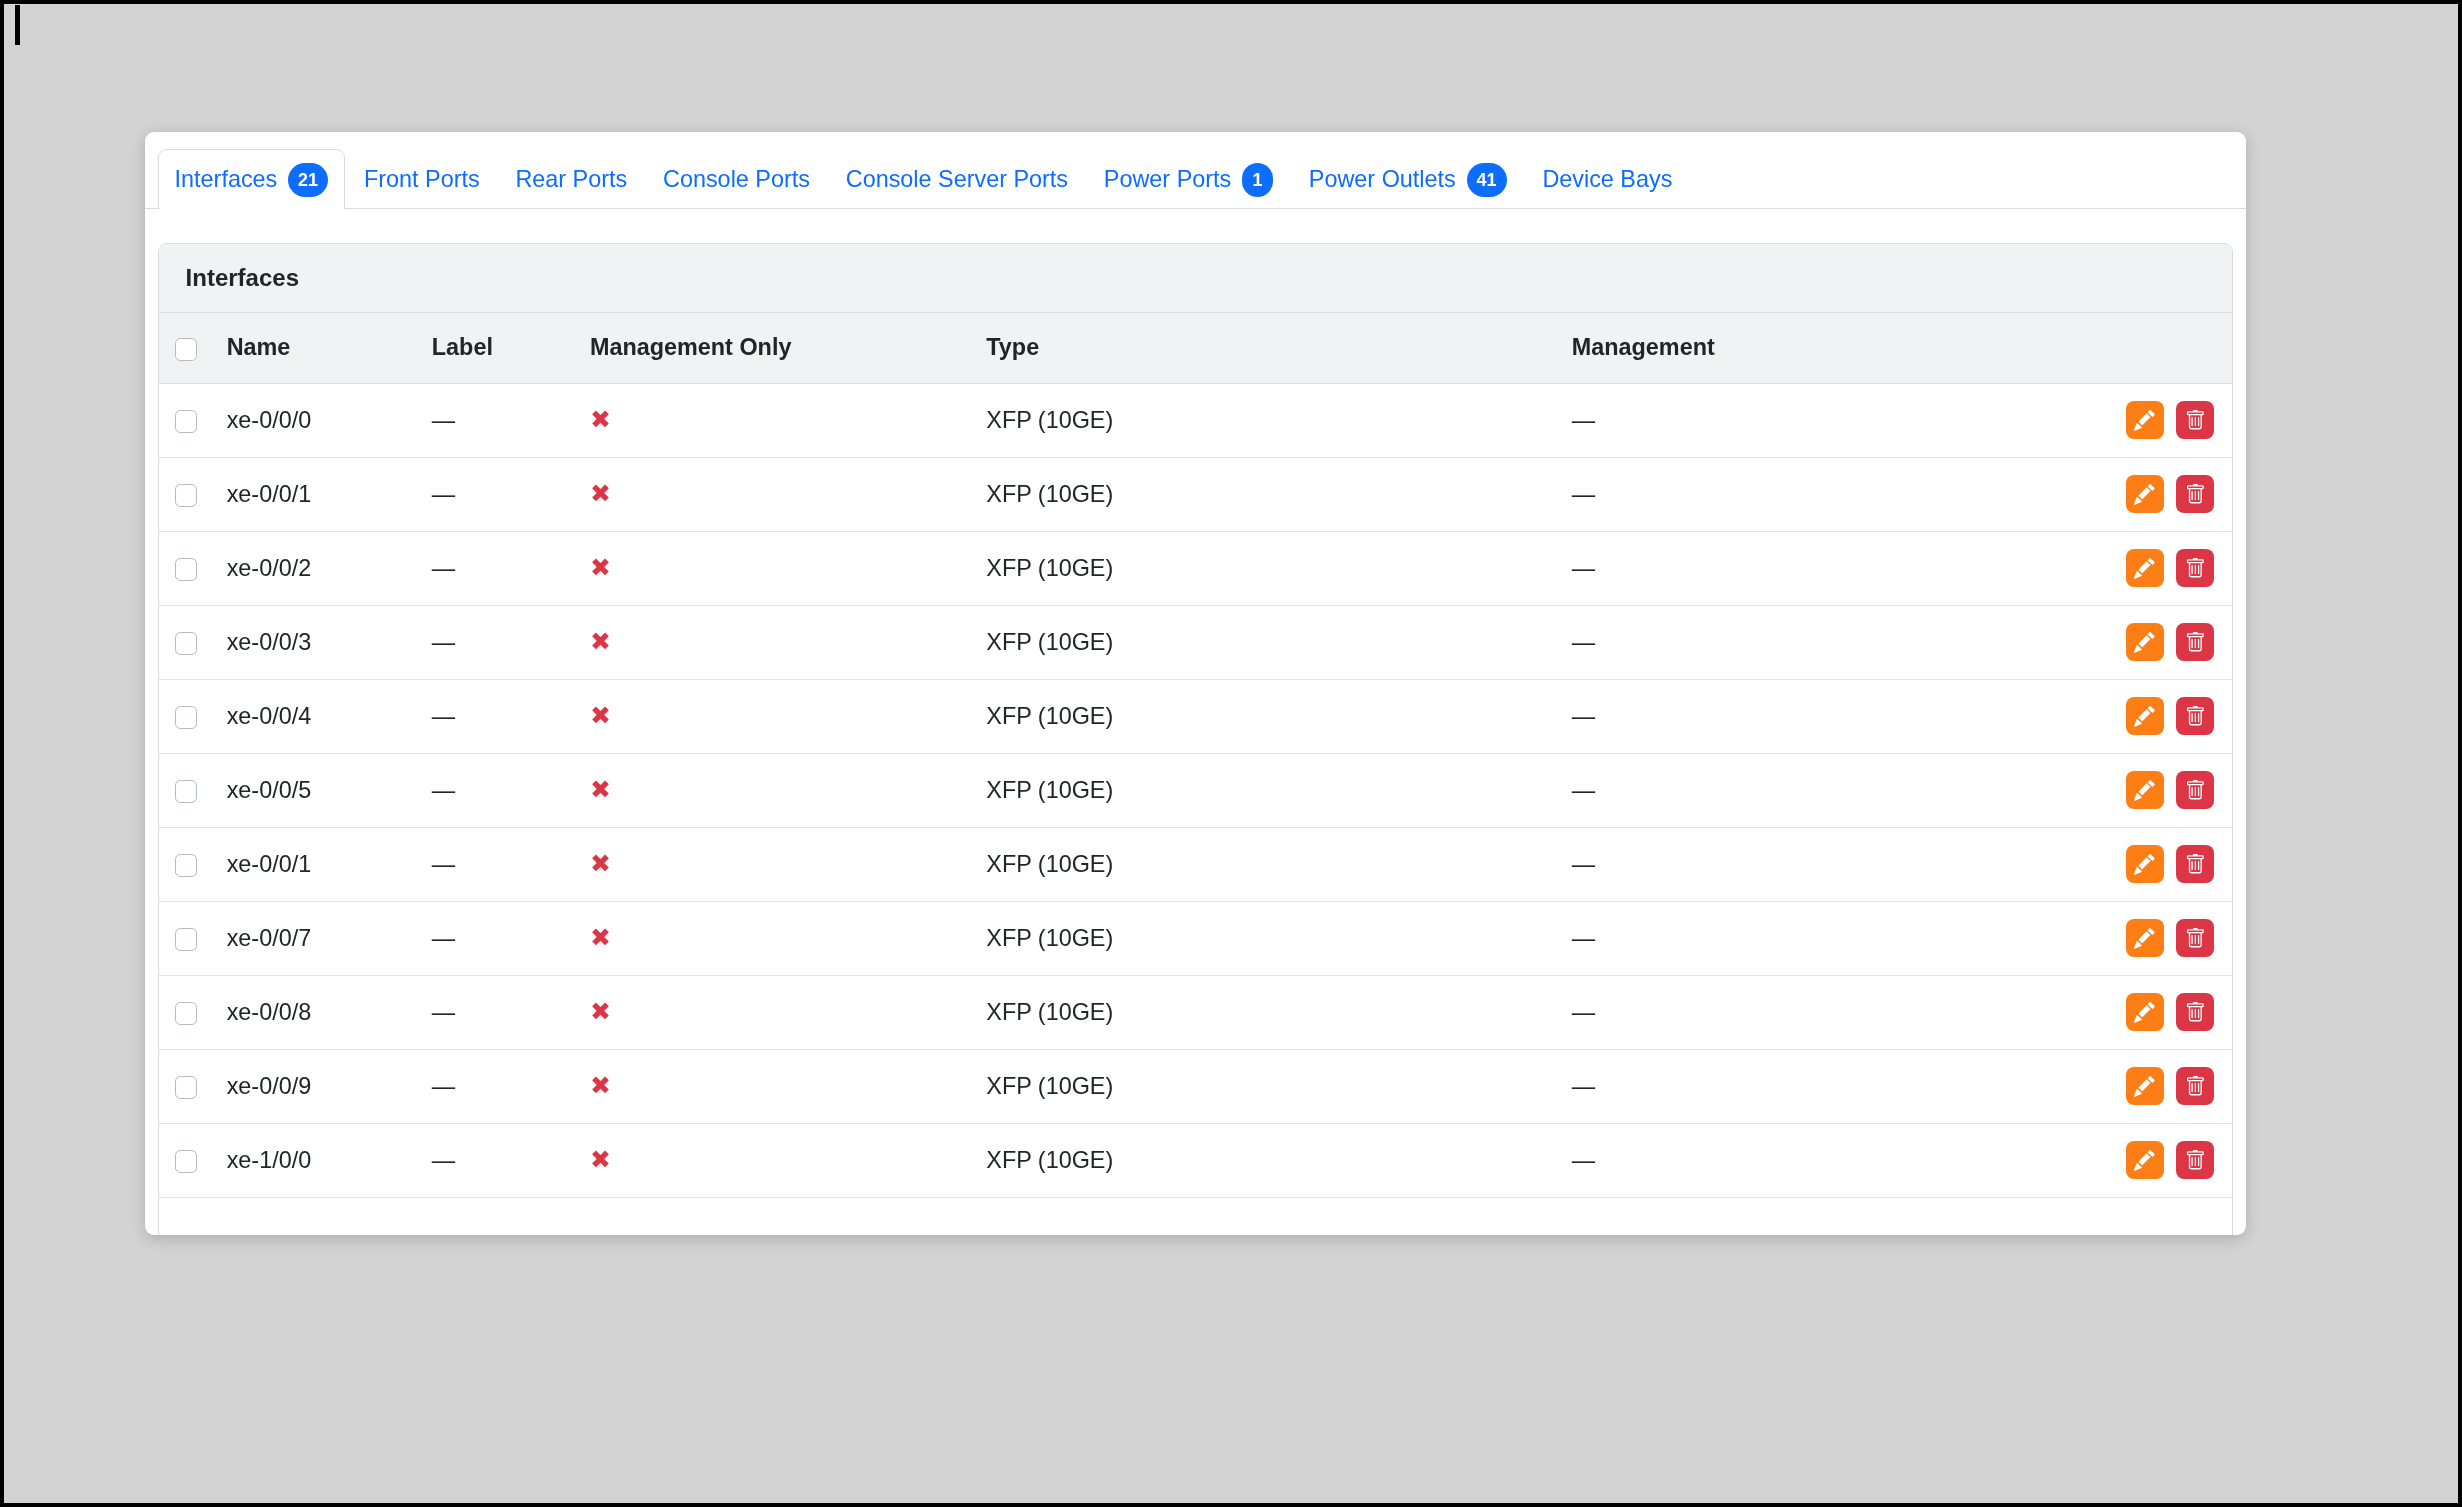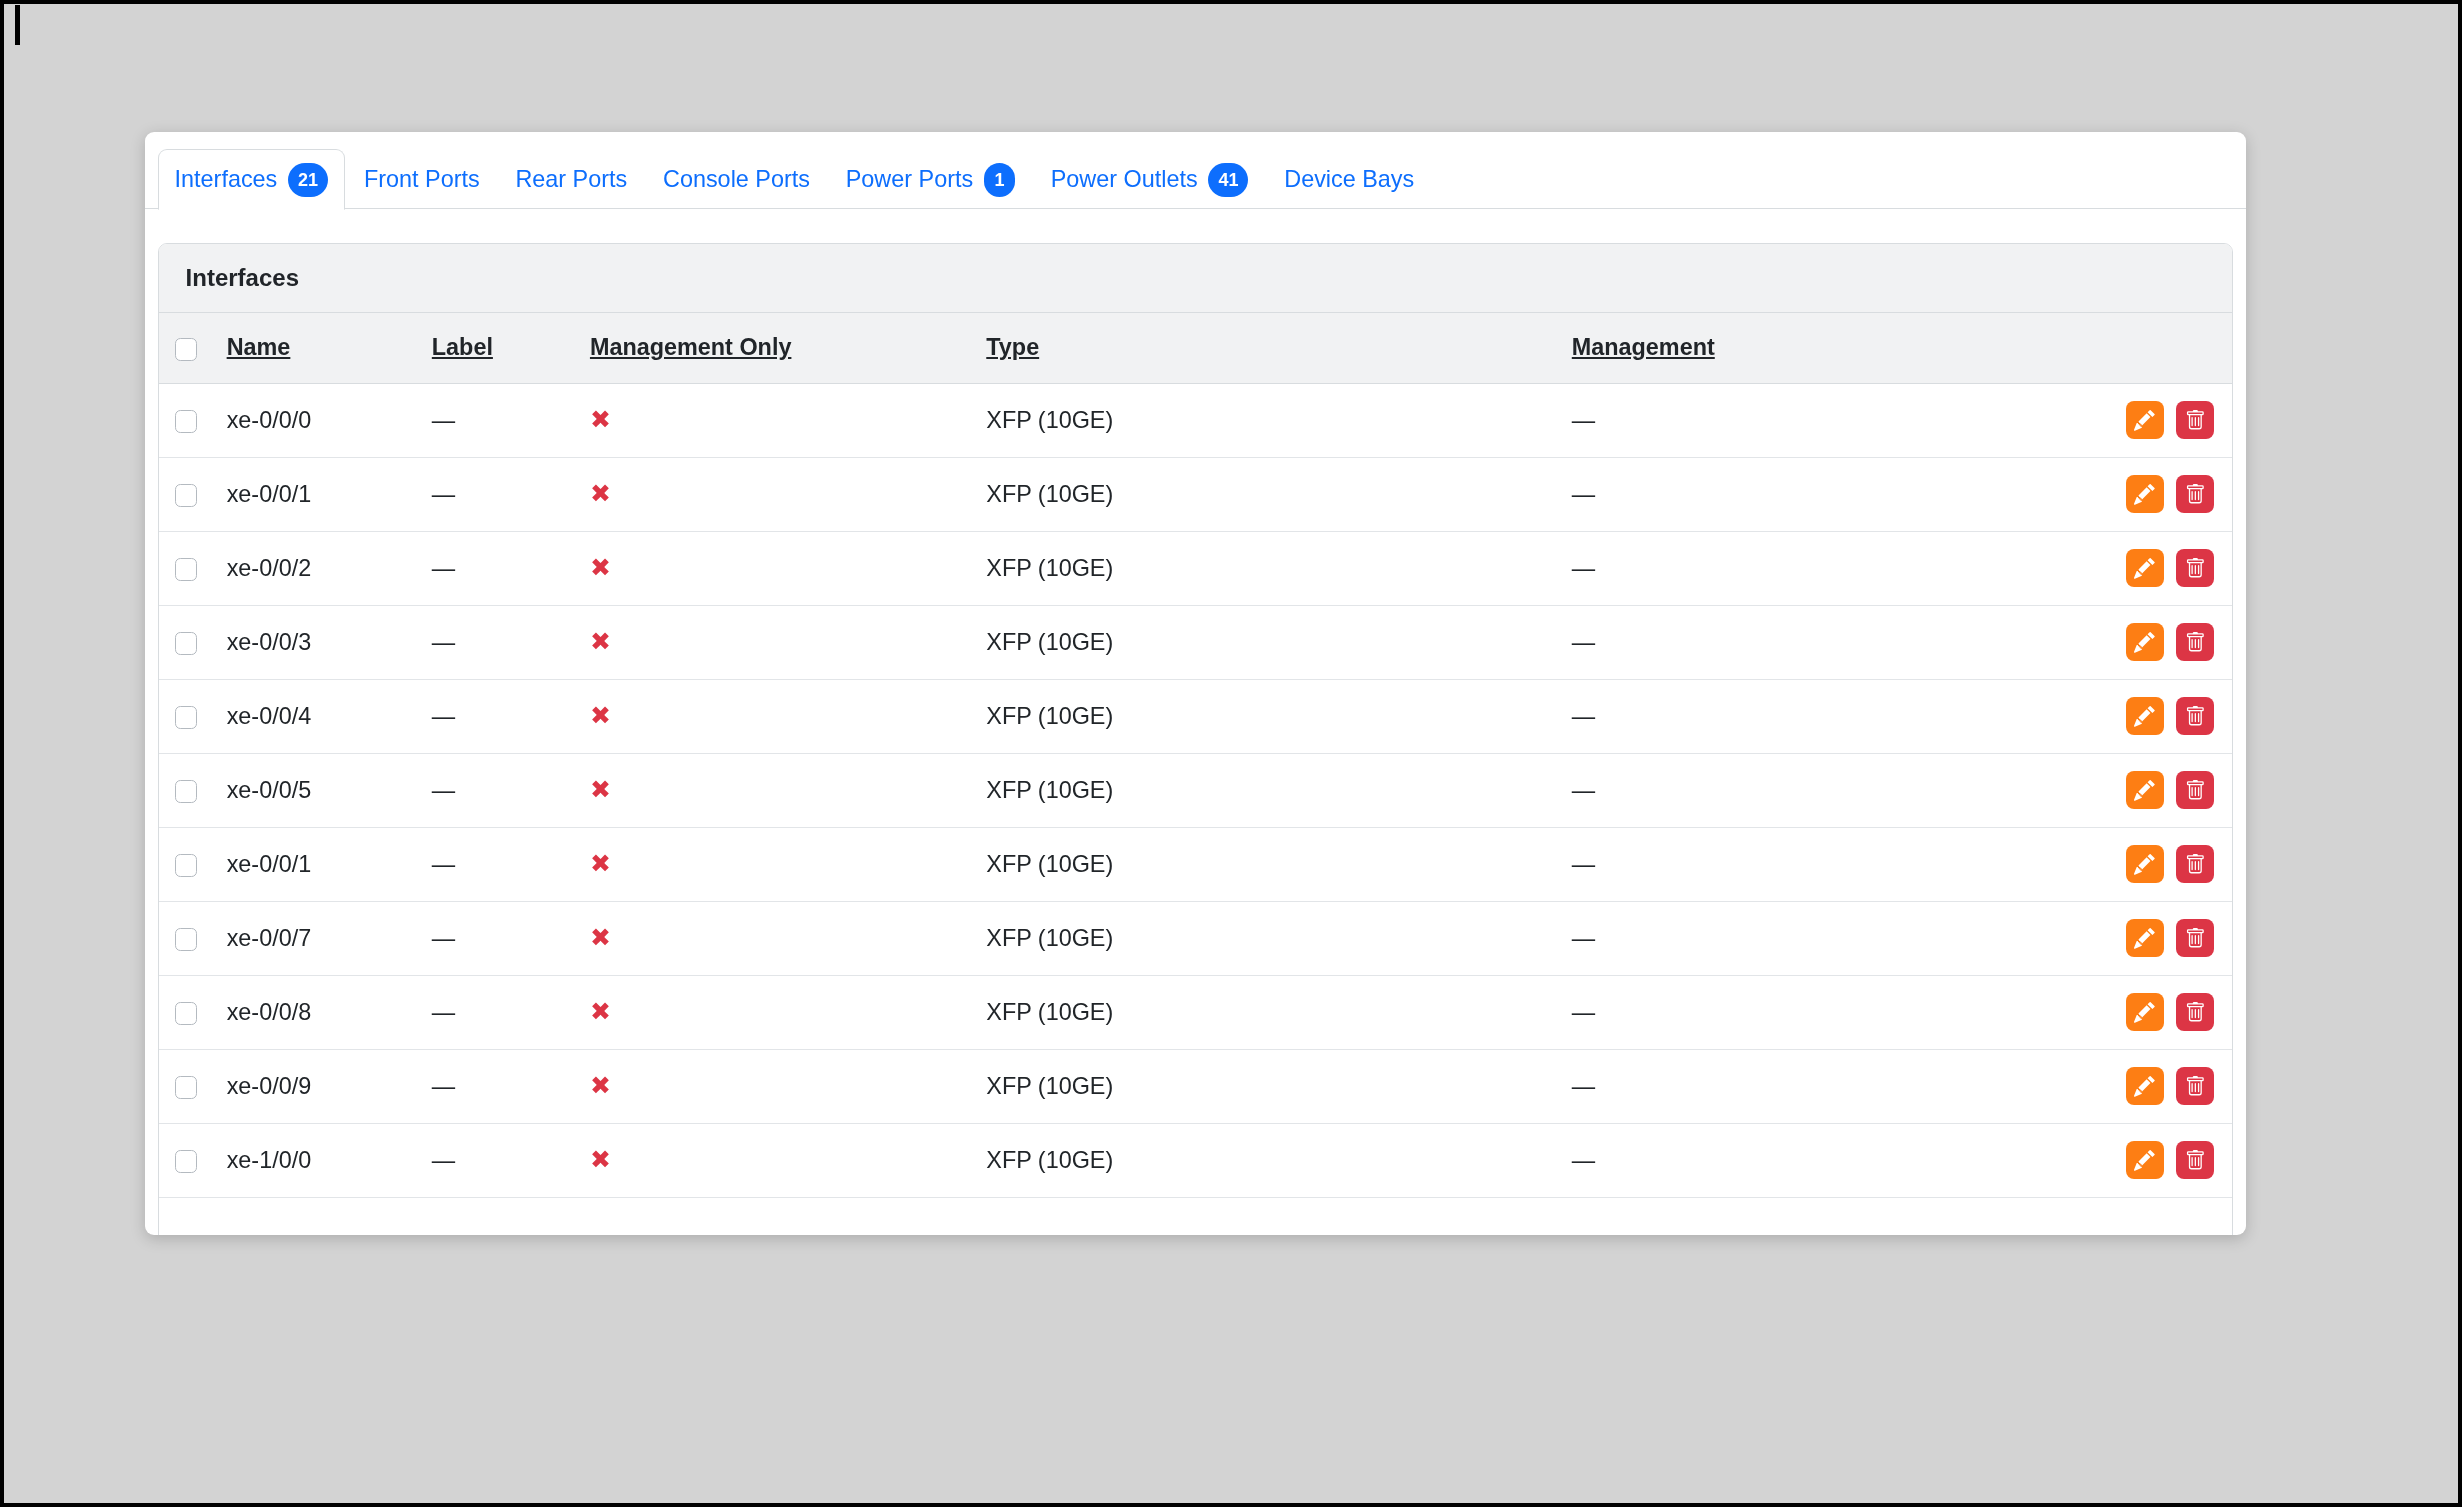--- a/index.html
+++ b/index.html
@@ -67,21 +67,21 @@
     padding:0 27px;background:var(--headbg);
     border-bottom:1.8px solid var(--border);
     font-size:24px;font-weight:700;
   }
 
   table.tbl{width:100%;border-collapse:collapse;table-layout:fixed;}
   thead th{
     height:70px;background:var(--headbg);
     font-size:23.4px;font-weight:700;text-align:left;
     border-bottom:1.8px solid var(--border);
-    padding:0;vertical-align:middle;text-decoration:underline;
+    padding:0;vertical-align:middle;
   }
   tbody td{
     height:74px;font-size:23.4px;padding:0;
     border-bottom:1.8px solid var(--rowline);
     vertical-align:middle;
   }
   .col-check{padding-left:16px;}
   .cb{
     appearance:none;-webkit-appearance:none;
     width:22.5px;height:22.5px;margin:0;display:inline-block;
@@ -122,20 +122,24 @@
   <a class="tab">
     <span class="tab-label">Rear Ports</span>
 
   </a>
 
   <a class="tab">
     <span class="tab-label">Console Ports</span>
 
   </a>
 
+  <a class="tab">
+    <span class="tab-label">Console Server Ports</span>
+
+  </a>
 
   <a class="tab">
     <span class="tab-label">Power Ports</span>
     <span class="badge">1</span>
   </a>
 
   <a class="tab">
     <span class="tab-label">Power Outlets</span>
     <span class="badge">41</span>
   </a>

